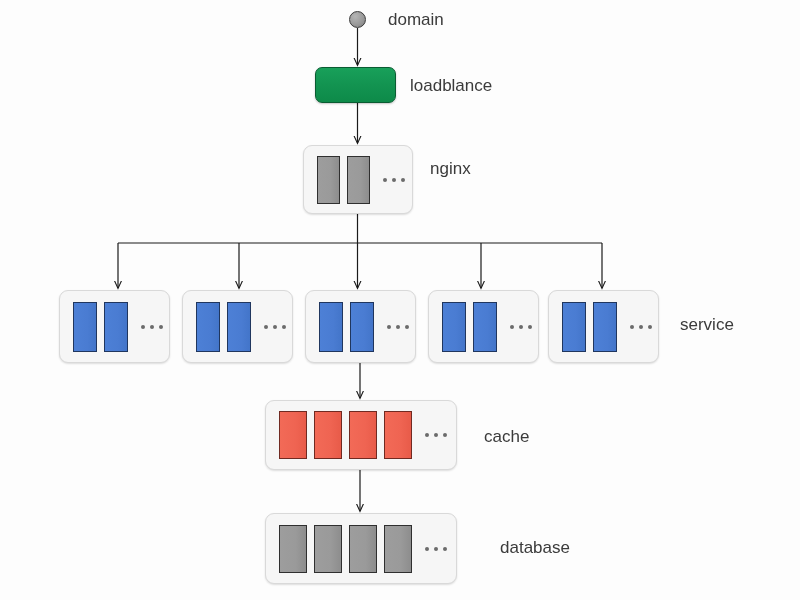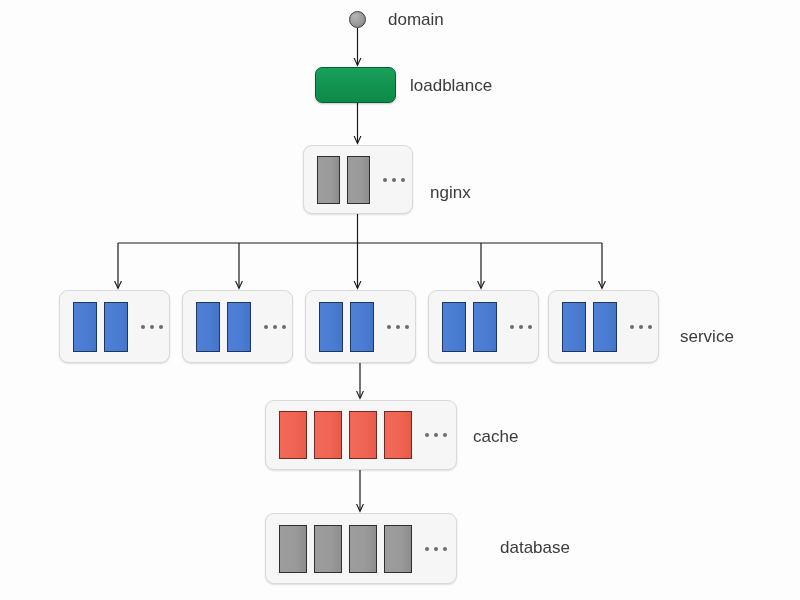--- a/index.html
+++ b/index.html
@@ -107,23 +107,23 @@
   
   .label {
     position: absolute;
     color: #3b3b3b;
     font-size: 17px;
     white-space: nowrap;
     line-height: 1;
   }
   #label-domain      { left: 388px; top: 11px;  }
   #label-loadblance  { left: 410px; top: 77px;  }
-  #label-nginx       { left: 430px; top: 184px; }
-  #label-service     { left: 680px; top: 328px; text-align: right; }
-  #label-cache       { left: 473px; top: 428px; }
+  #label-nginx       { left: 430px; top: 160px; }
+  #label-service     { left: 680px; top: 316px; text-align: right; }
+  #label-cache       { left: 484px; top: 428px; }
   #label-database    { left: 500px; top: 539px; }
 </style>
 </head>
 <body>
 
 <div id="canvas">
 
   <svg id="edges" viewBox="0 0 800 600" xmlns="http://www.w3.org/2000/svg">
     <defs>
       <marker id="arrowhead" markerWidth="9" markerHeight="9" refX="7.5" refY="4" orient="auto" markerUnits="userSpaceOnUse">

